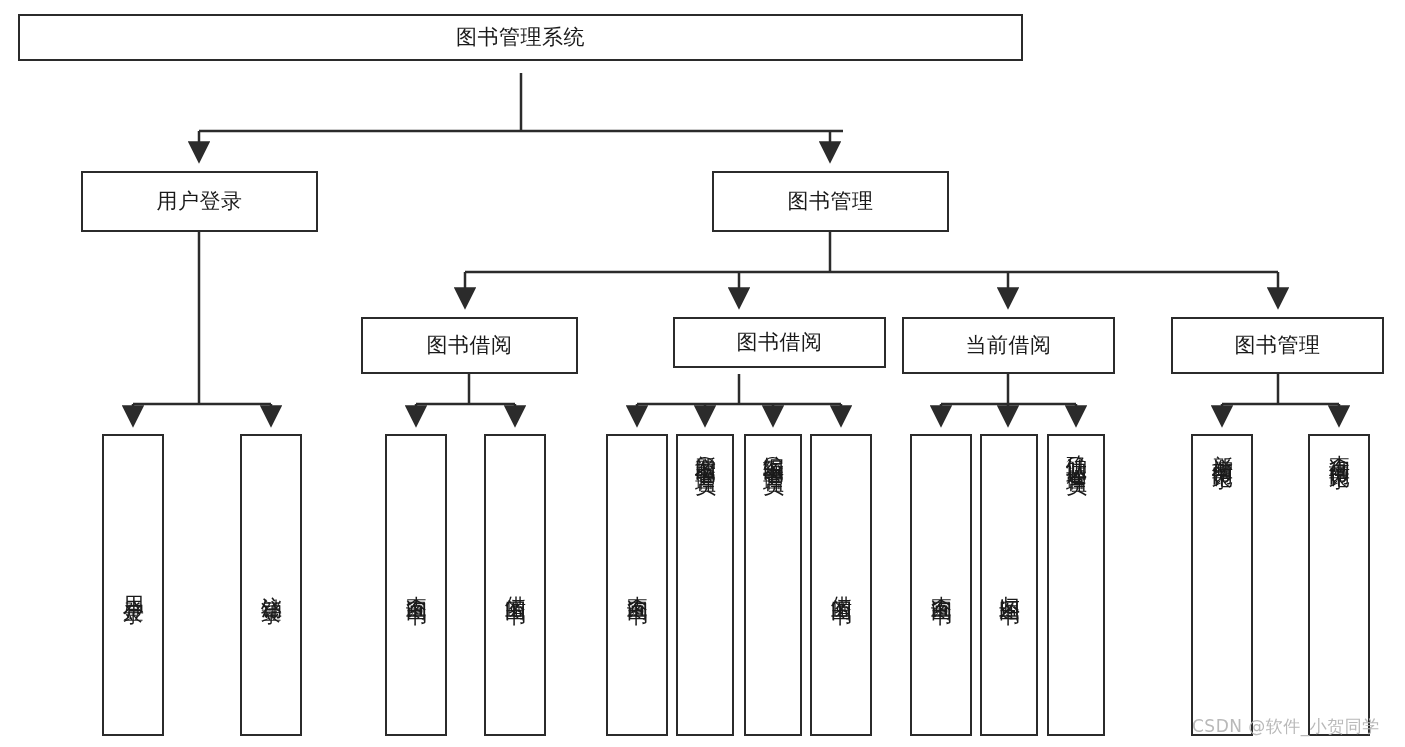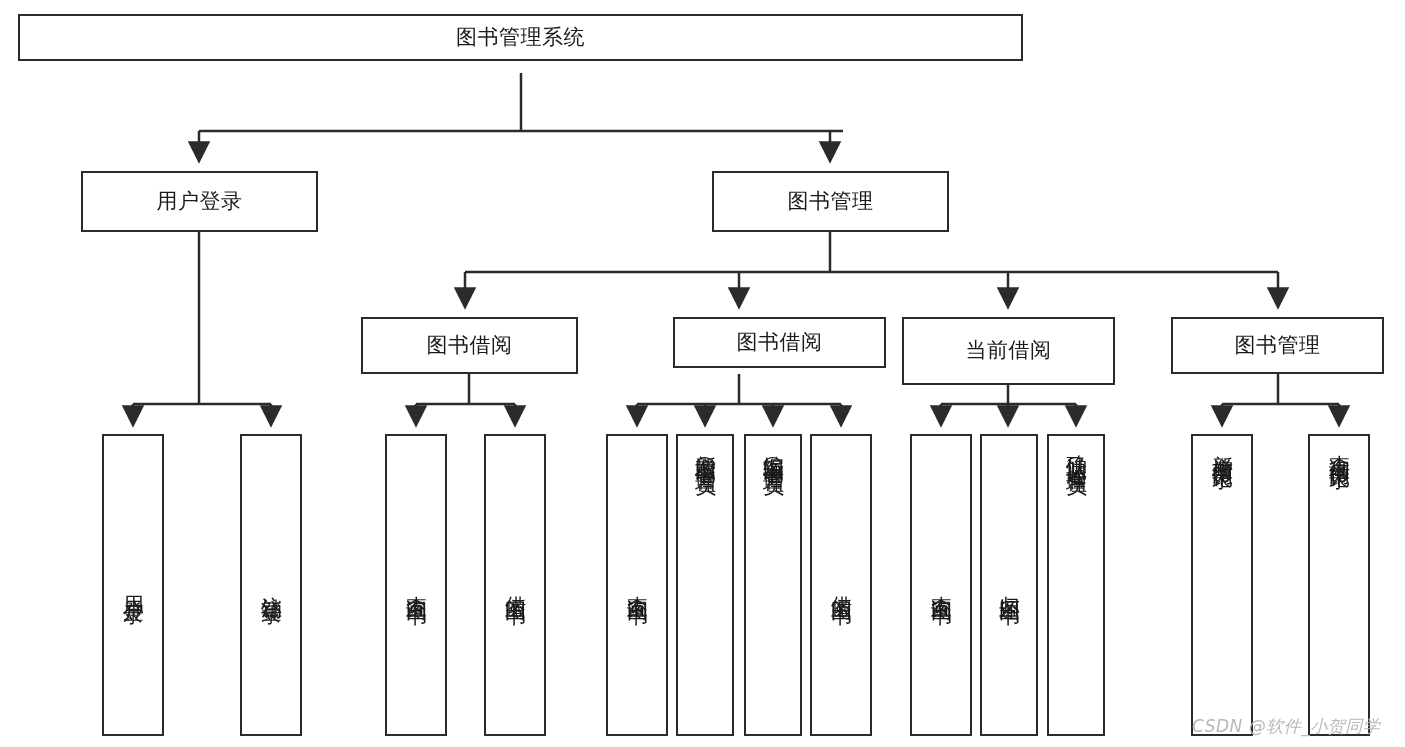--- a/index.html
+++ b/index.html
@@ -73,21 +73,20 @@
     align-items: center;
     padding-top: 0;
   }
   .watermark {
     position: absolute;
     font-size: 17px;
     color: #b9b9b9;
     white-space: nowrap;
     z-index: 3;
     letter-spacing: 0.5px;
-    font-style: italic;
   }
 </style>
 </head>
 <body>
 
 <div id="canvas">
 
   <svg id="edges" viewBox="0 0 1405 747" xmlns="http://www.w3.org/2000/svg">
     <defs>
       <marker id="arrow" viewBox="0 0 12 12" refX="10" refY="6" markerWidth="9" markerHeight="9" orient="auto-start-reverse">
@@ -148,21 +147,21 @@
   <div class="node horiz" style="left:712px; top:171px; width:237px; height:61px;">
     <span class="label">图书管理</span>
   </div>
 
   <div class="node horiz" style="left:361px; top:317px; width:217px; height:57px;">
     <span class="label">图书借阅</span>
   </div>
   <div class="node horiz" style="left:633px; top:317px; width:213px; height:51px;margin-left:40px;">
     <span class="label">图书借阅</span>
   </div>
-  <div class="node horiz" style="left:902px; top:317px; width:213px; height:68px;">
+  <div class="node horiz" style="left:902px; top:317px; width:213px; height:57px;">
     <span class="label">当前借阅</span>
   </div>
   <div class="node horiz" style="left:1171px; top:317px; width:213px; height:57px;">
     <span class="label">图书管理</span>
   </div>
 
   <div class="node vert center" style="left:102px; top:434px; width:62px; height:302px;">
     <span class="label">用户登录</span>
   </div>
   <div class="node vert center" style="left:240px; top:434px; width:62px; height:302px;">

